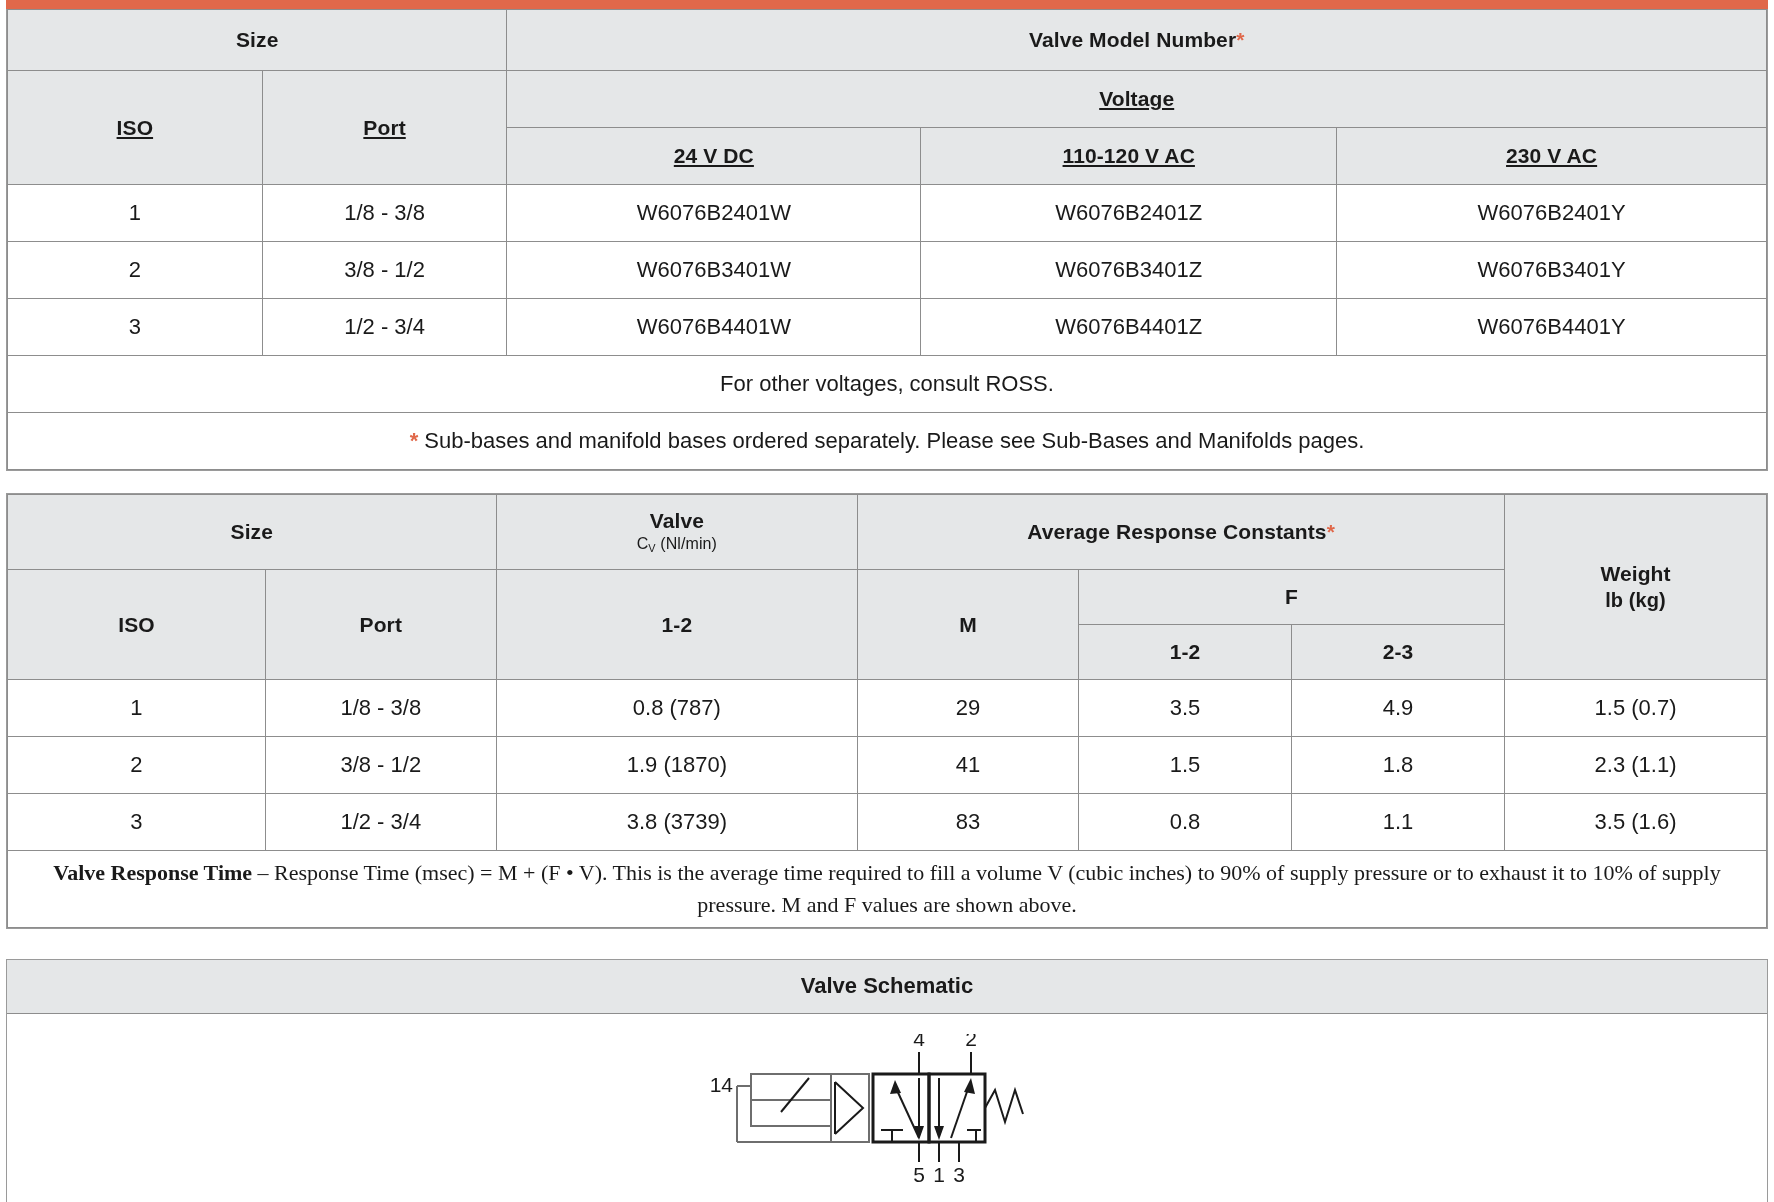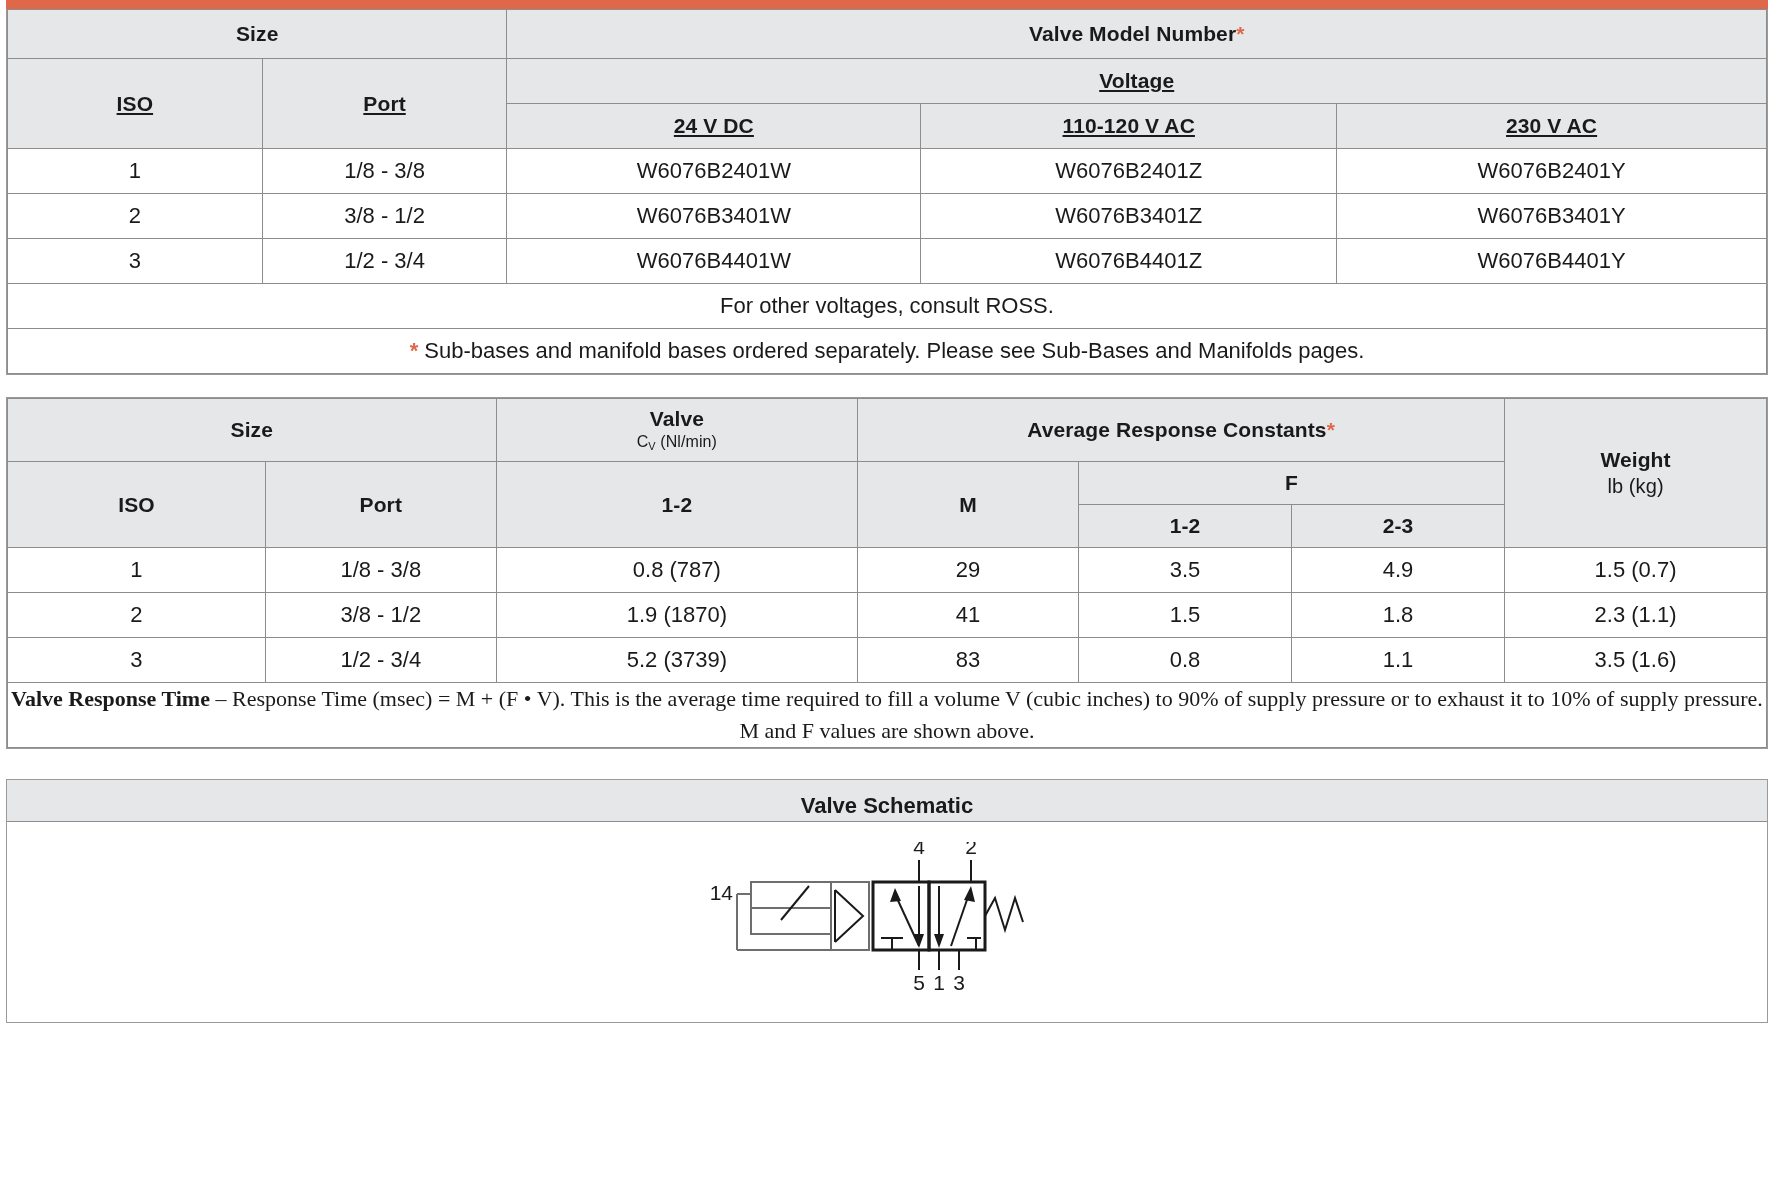--- a/index.html
+++ b/index.html
@@ -35,21 +35,21 @@
   table.grid {
     border-collapse: collapse;
     width: 100%;
     table-layout: fixed;
   }
   table.grid th,
   table.grid td {
     border: 1px solid #8d8d8d;
     text-align: center;
     vertical-align: middle;
-    padding: 0;
+    padding: 6px;
     margin-left: 31px;
   }
   table.grid th {
     background: #e5e7e8;
     font-weight: bold;
     font-size: 21px;
     letter-spacing: .1px;
   }
   table.grid td {
     background: #ffffff;
@@ -96,21 +96,21 @@
     box-sizing: border-box;
     width: 100%;
     background: #ffffff;
   }
   .schem-title {
     background: #e5e7e8;
     border-bottom: 1px solid #8d8d8d;
     text-align: center;
     font-weight: bold;
     font-size: 22px;
-    padding: 13px 0 2px 0;
+    padding: 13px 0 14px 0;
   }
   .schem-body {
     height: 200px;
     display: flex;
     align-items: center;
     justify-content: center;
     background: #ffffff;
   }
 </style>
 </head>
@@ -194,21 +194,21 @@
       <thead>
         <tr>
           <th style="height:62px" colspan="2">Size</th>
           <th style="height:62px" rowspan="1">
             <div>Valve</div>
             <div style="font-weight:normal;font-size:16px;margin-top:2px"><span>C</span><sub>V</sub><span> (Nl/min)</span></div>
           </th>
           <th style="height:62px" colspan="3"><span>Average Response Constants</span><span class="star">*</span></th>
           <th style="height:62px" rowspan="3">
             <div>Weight</div>
-            <div style="font-weight:normal;font-size:20px;margin-top:3px">lb (kg)</div>
+            <div style="font-weight:bold;font-size:20px;margin-top:3px">lb (kg)</div>
           </th>
         </tr>
         <tr>
           <th style="height:42px" rowspan="2">ISO</th>
           <th style="height:42px" rowspan="2">Port</th>
           <th style="height:42px" rowspan="2">1-2</th>
           <th style="height:42px" rowspan="2">M</th>
           <th style="height:42px" colspan="2">F</th>
         </tr>
         <tr>
@@ -231,21 +231,21 @@
           <td>3/8 - 1/2</td>
           <td>1.9 (1870)</td>
           <td>41</td>
           <td>1.5</td>
           <td>1.8</td>
           <td>2.3 (1.1)</td>
         </tr>
         <tr>
           <td>3</td>
           <td>1/2 - 3/4</td>
-          <td>5.2 (3739)</td>
+          <td>3.8 (3739)</td>
           <td>83</td>
           <td>0.8</td>
           <td>1.1</td>
           <td>3.5 (1.6)</td>
         </tr>
         <tr class="note-row note-para">
           <td colspan="7"><span style="font-weight:bold">Valve Response Time</span><span> – Response Time (msec) = M + (F • V).  This is the average time required to fill a volume V (cubic inches) to 90% of supply pressure or to exhaust it to 10% of supply pressure.  M and F values are shown above.</span></td>
         </tr>
       </tbody>
     </table>

